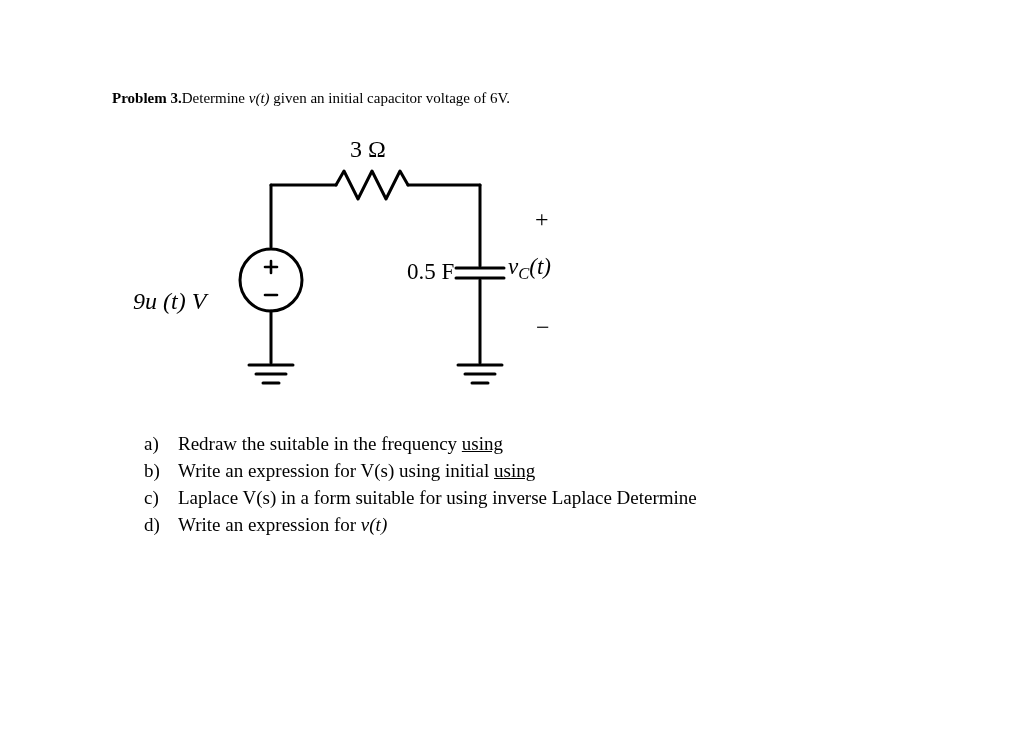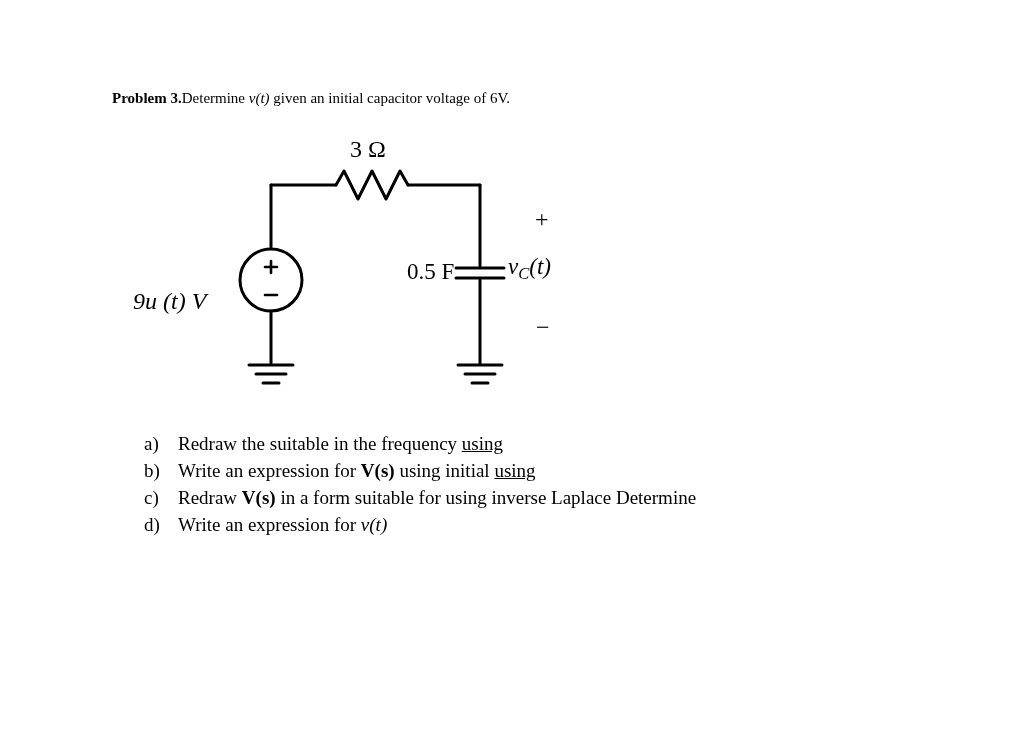--- a/index.html
+++ b/index.html
@@ -108,21 +108,21 @@
   }
   .part-marker {
     width: 34px;
     flex: 0 0 34px;
   }
   .part-text {
     flex: 1 1 auto;
     white-space: nowrap;
   }
   .bold {
-    font-weight: bold;
+    font-weight: normal;
   }
   .uline {
     text-decoration: underline;
   }
 </style>
 </head>
 <body>
 
 <div class="page">
 
@@ -184,21 +184,21 @@
       <span class="part-text"><span>Redraw the suitable in the frequency </span><span class="bold"></span><span></span><span class="uline">using</span><span class="ital"></span></span>
     </div>
 
     <div class="part-row">
       <span class="part-marker">b)</span>
       <span class="part-text"><span>Write an expression for </span><span class="bold">V(s)</span><span> using initial </span><span class="uline">using</span><span class="ital"></span></span>
     </div>
 
     <div class="part-row">
       <span class="part-marker">c)</span>
-      <span class="part-text"><span>Redraw </span><span class="bold">V(s)</span><span> in a form suitable for using inverse Laplace Determine</span><span class="uline"></span><span class="ital"></span></span>
+      <span class="part-text"><span>Laplace </span><span class="bold">V(s)</span><span> in a form suitable for using inverse Laplace Determine</span><span class="uline"></span><span class="ital"></span></span>
     </div>
 
     <div class="part-row">
       <span class="part-marker">d)</span>
       <span class="part-text"><span>Write an expression for </span><span class="bold"></span><span></span><span class="uline"></span><span class="ital">v(t)</span></span>
     </div>
 
   </div>
 
 </div>

